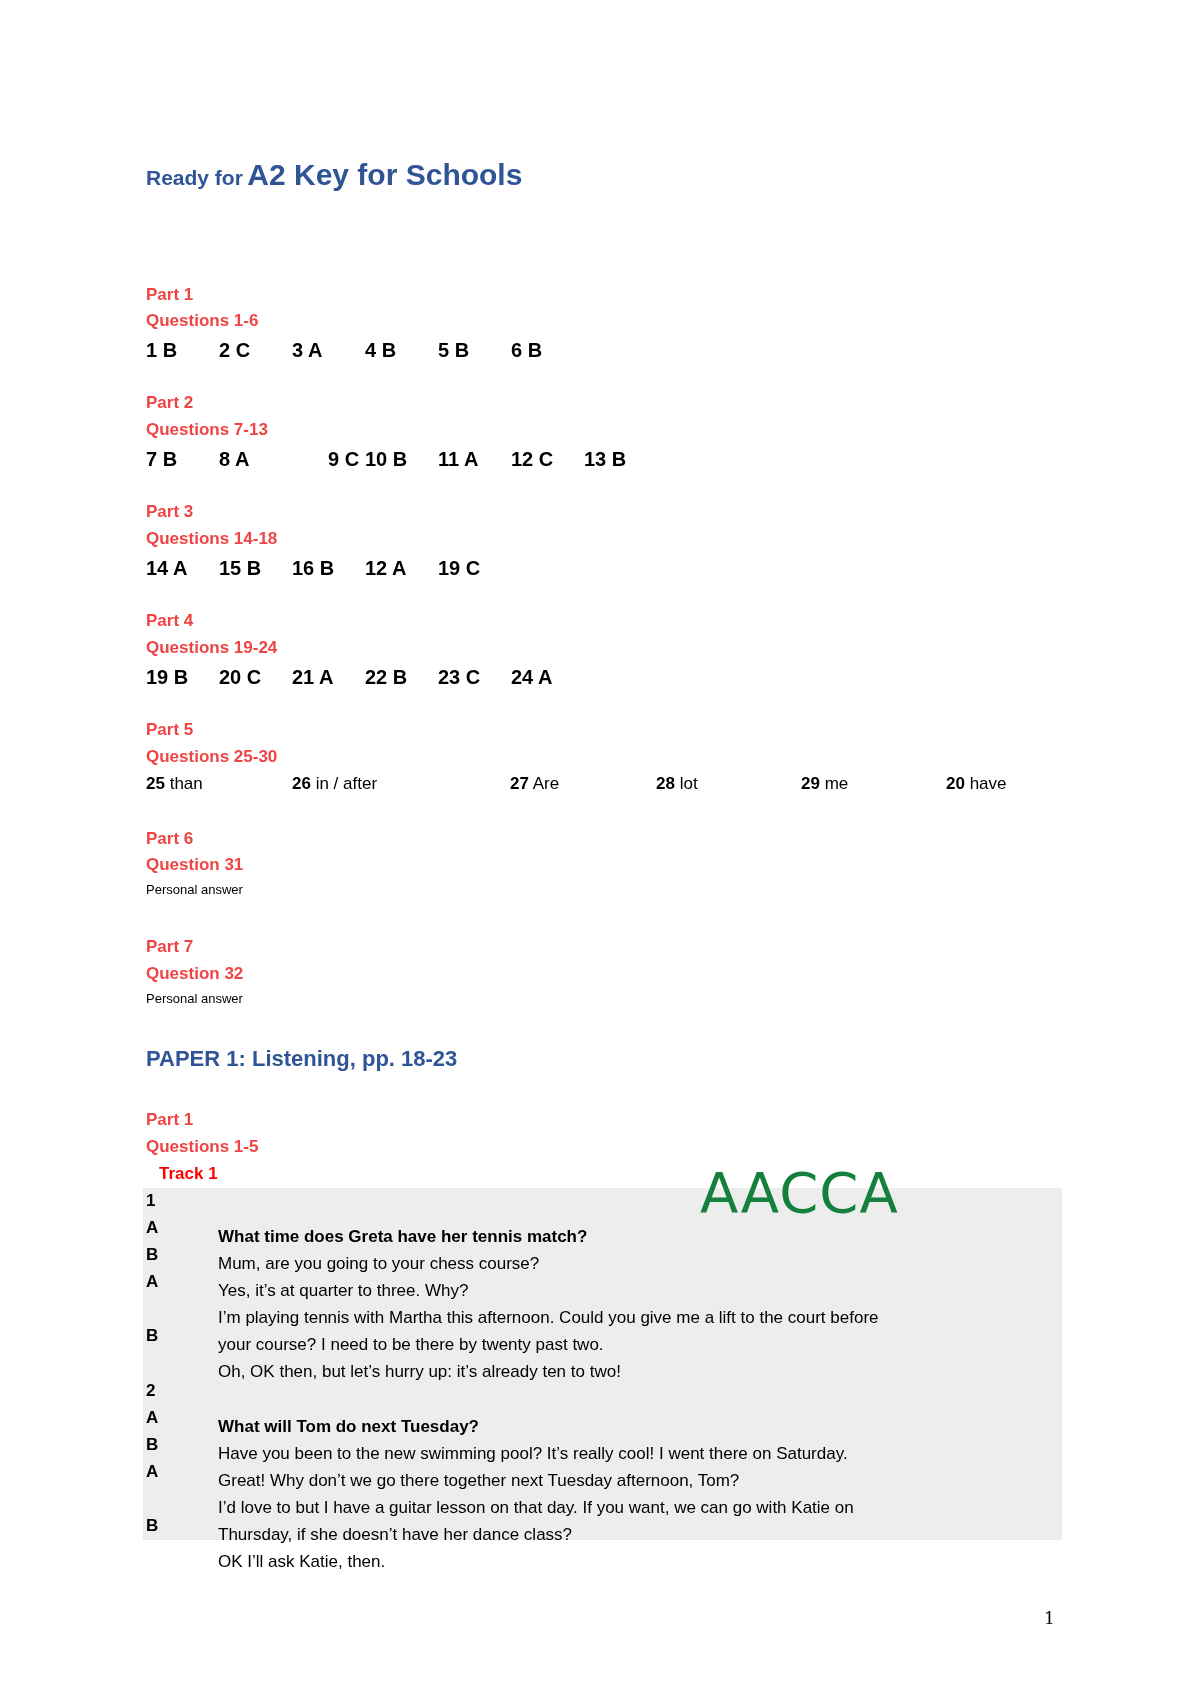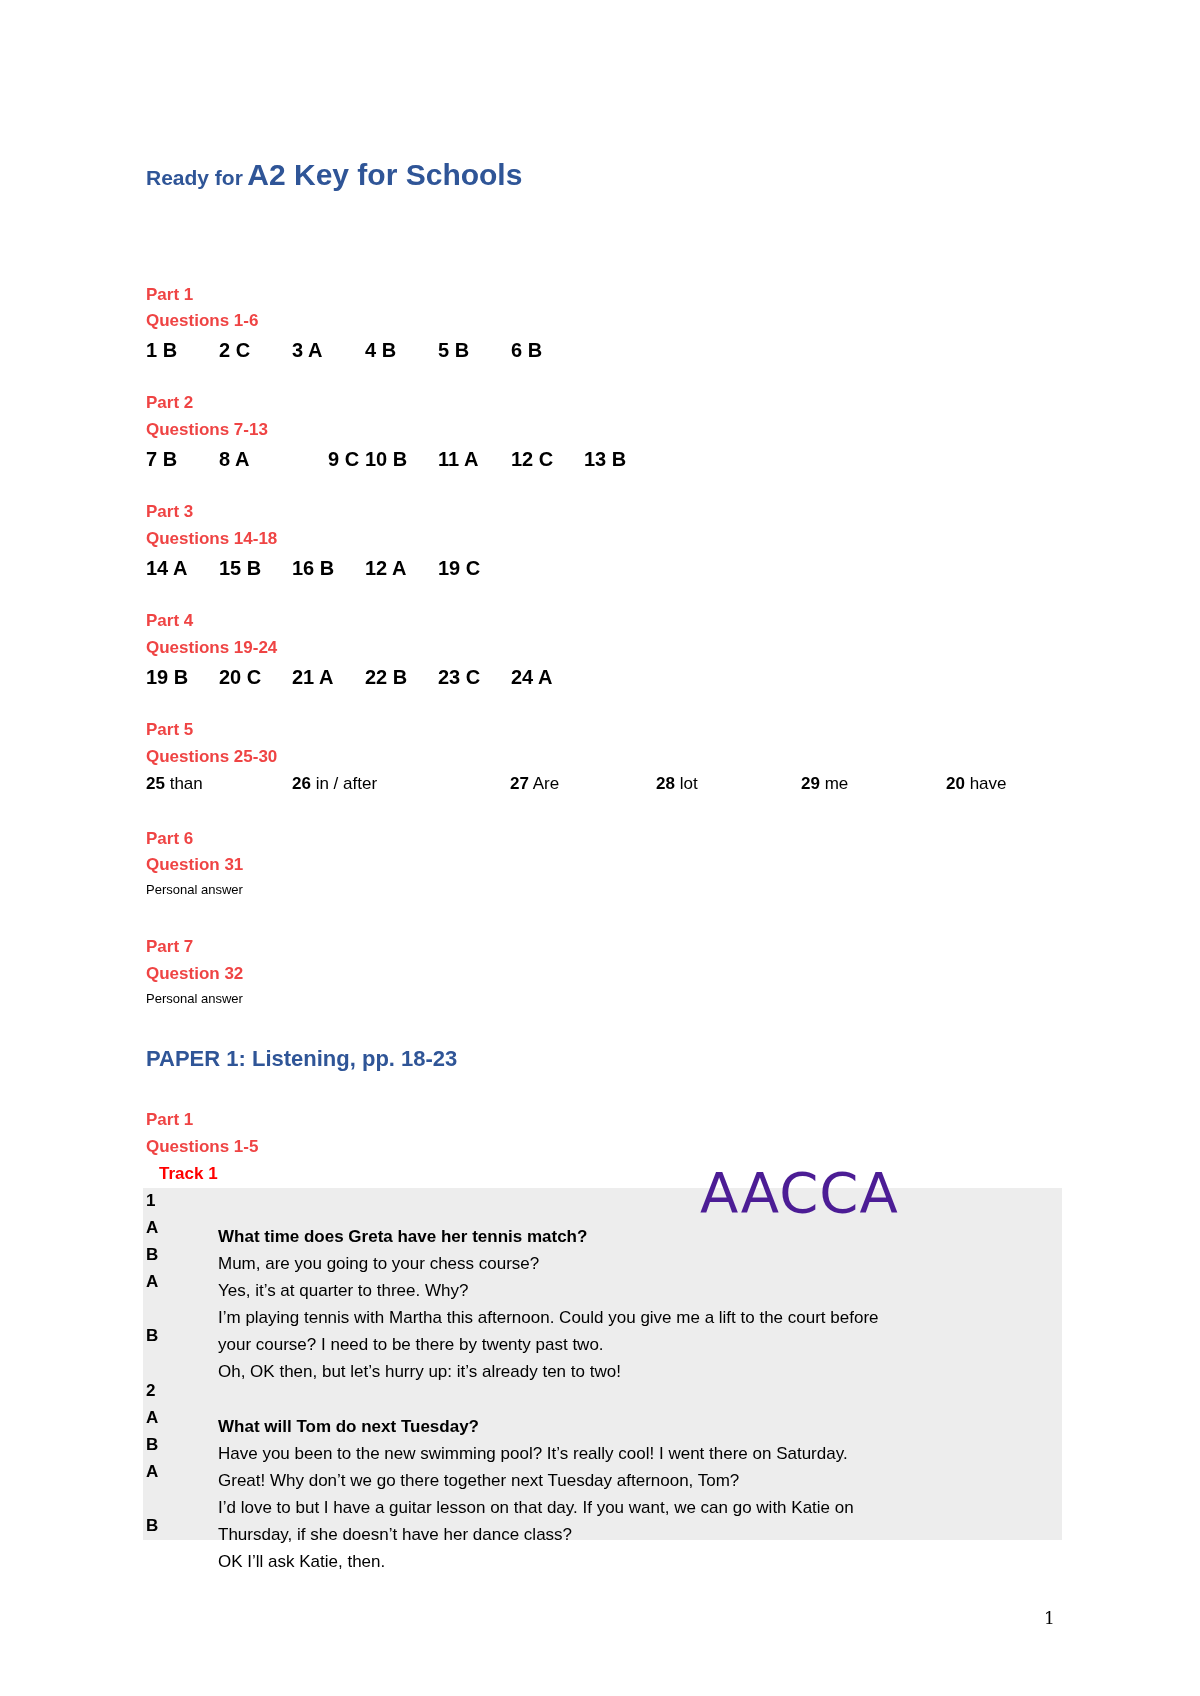--- a/index.html
+++ b/index.html
@@ -17,21 +17,21 @@
   .ans { font-size: 20px; font-weight: bold; }
   .ans-wide { font-size: 17px; }
   .ans-wide b { font-weight: bold; }
   .plain { font-size: 13px; }
   .track { font-size: 17px; color: #ff0000; font-weight: bold; margin-left: 13px; }
   .shade { position: absolute; left: 143px; top: 1188px; width: 919px; height: 352px; background: #ededed; }
   .row { position: absolute; left: 146px; font-size: 17px; }
   .row .spk { position: absolute; left: 0; font-weight: bold; }
   .row .txt { position: absolute; left: 72px; white-space: nowrap; margin-top: 36px; }
   .row .q { font-weight: bold; }
-  .watermark { position: absolute; left: 700px; top: 1160px; font-size: 56px; color: #4c1d95; font-family: "DejaVu Sans", sans-serif; letter-spacing: 1px; }
+  .watermark { position: absolute; left: 700px; top: 1160px; font-size: 56px; color: #15803d; font-family: "DejaVu Sans", sans-serif; letter-spacing: 1px; }
   .pagenum { position: absolute; left: 1044px; top: 1608px; font-size: 17px; font-family: "DejaVu Serif", serif; }
 </style>
 </head>
 <body>
 
 <div class="page">
 
   <div class="abs blue" style="left:146px; top:158px;">
     <span class="title-small">Ready for</span>
     <span class="title-big">A2 Key for Schools</span>

